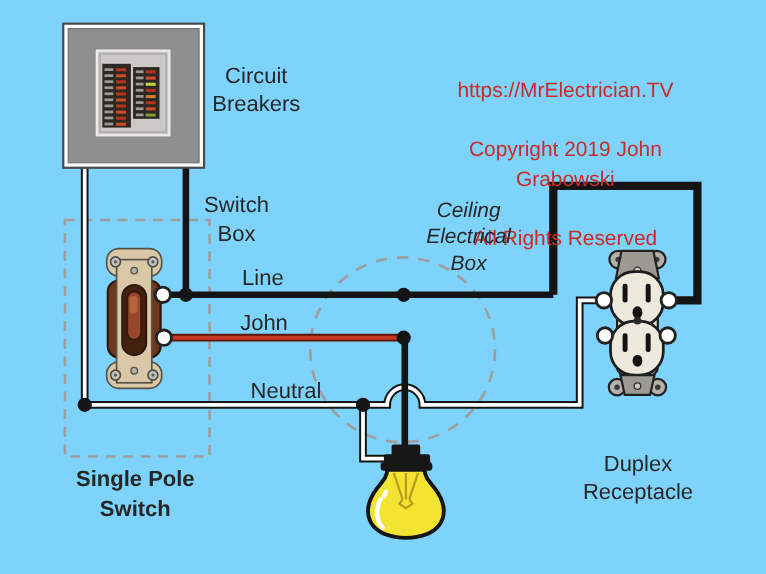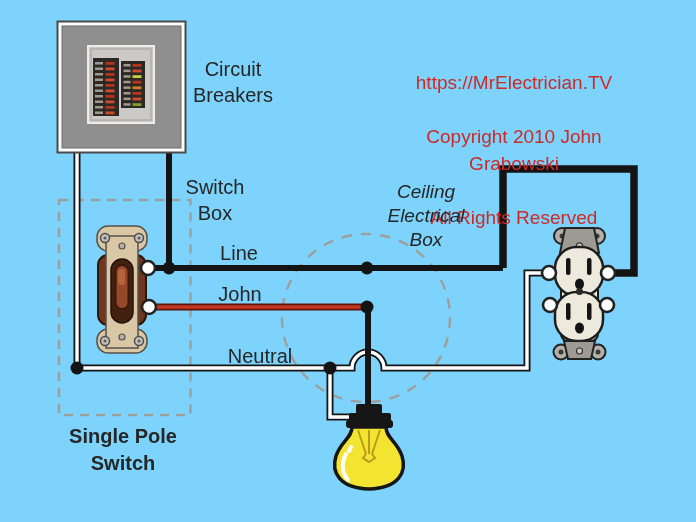--- a/index.html
+++ b/index.html
@@ -183,27 +183,29 @@
       <path d="M564,341 L595,341 L591,359 L568,359 Z" fill="var(--strap-gray)" stroke="#222" stroke-width="2"></path>
       <circle cx="579.5" cy="351" r="3" fill="#ccc9c1" stroke="#333" stroke-width="1.2"></circle>
     </g>
   </svg>
 
   <div class="label" style="left:233px;top:56px">Circuit
 Breakers</div>
 
   <div class="label red" style="left:514px;top:42px">
     <div>https://MrElectrician.TV</div>
-    <div>Copyright 2010 John Grabowski</div>
+    <div>Copyright 2019 John Grabowski</div>
     <div>All Rights Reserved</div>
   </div>
 
   <div class="label" style="left:215px;top:174px">Switch
 Box</div>
   <div class="label" style="left:239px;top:240px">Line</div>
   <div class="label" style="left:240px;top:281px">John</div>
   <div class="label" style="left:260px;top:343px">Neutral</div>
   <div class="label tight" style="left:426px;top:180px">Ceiling
 Electrical
 Box</div>
   <div class="label tall" style="left:123px;top:423px">Single Pole
 Switch</div>
+  <div class="label" style="left:580px;top:409px">Duplex
+Receptacle</div>
 </div>
 
 </body></html>

